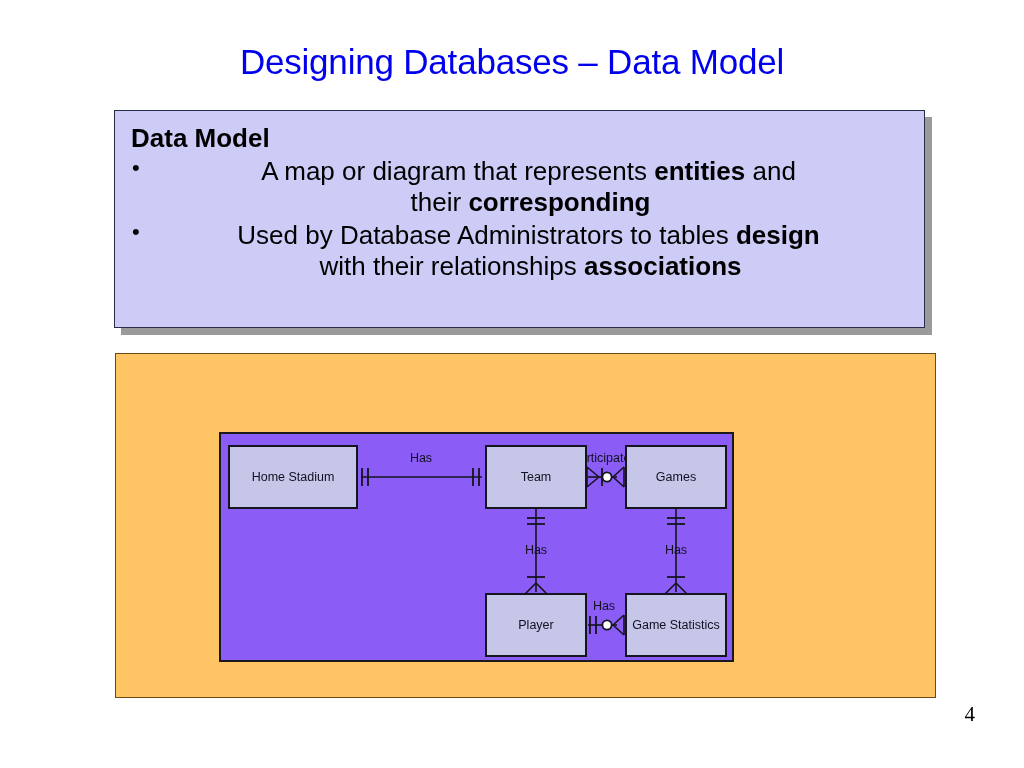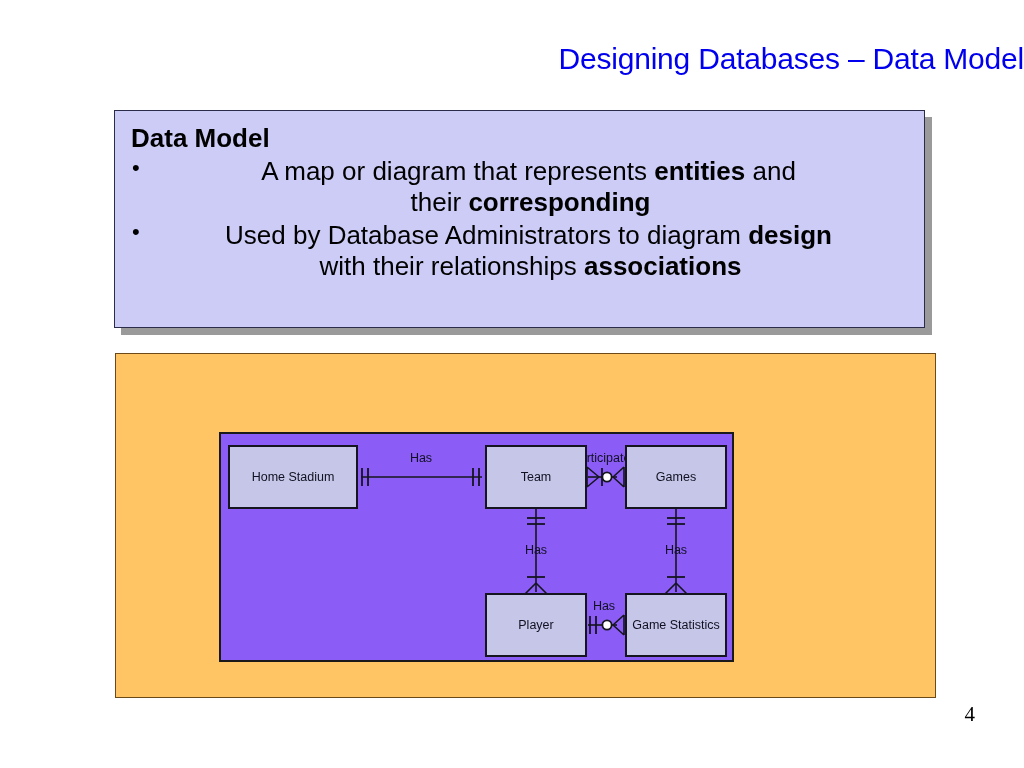--- a/index.html
+++ b/index.html
@@ -14,23 +14,23 @@
     overflow: hidden;
     position: relative;
   }
 
   
   #slide-title {
     position: absolute;
     left: 0;
     top: 42px;
     width: 1024px;
-    text-align: right;
+    text-align: center;
     color: #0000EE;
-    font-size: 30px;
+    font-size: 35px;
     font-weight: 400;
     letter-spacing: -0.2px;
     white-space: nowrap;
     font-family: "Liberation Sans", sans-serif;
   }
 
   
   #definition-box {
     position: absolute;
     left: 114px;
@@ -157,21 +157,21 @@
 <style>#definition-box li.cont::before { content: ""; }</style></head>
 <body>
 
 <div id="slide-title">Designing Databases – Data Model</div>
 
 <div id="definition-box">
   <div class="dm-heading">Data Model</div>
   <ul id="bullet-list">
       <li><span>A map or diagram that represents </span><b>entities</b><span> and</span></li>
       <li class="cont" style="padding-left: 22px; margin-top: -2px;"><span>their </span><b>corresponding</b></li>
-      <li><span>Used by Database Administrators to diagram </span><b>design</b></li>
+      <li><span>Used by Database Administrators to tables </span><b>design</b></li>
       <li class="cont" style="padding-left: 22px; margin-top: -2px;"><span>with their relationships </span><b>associations</b></li>
     </ul>
 </div>
 
 <div id="example-panel">
 
 
   <div id="erd-canvas">
     <svg id="erd-svg" width="511" height="226" viewBox="0 0 511 226">
 

